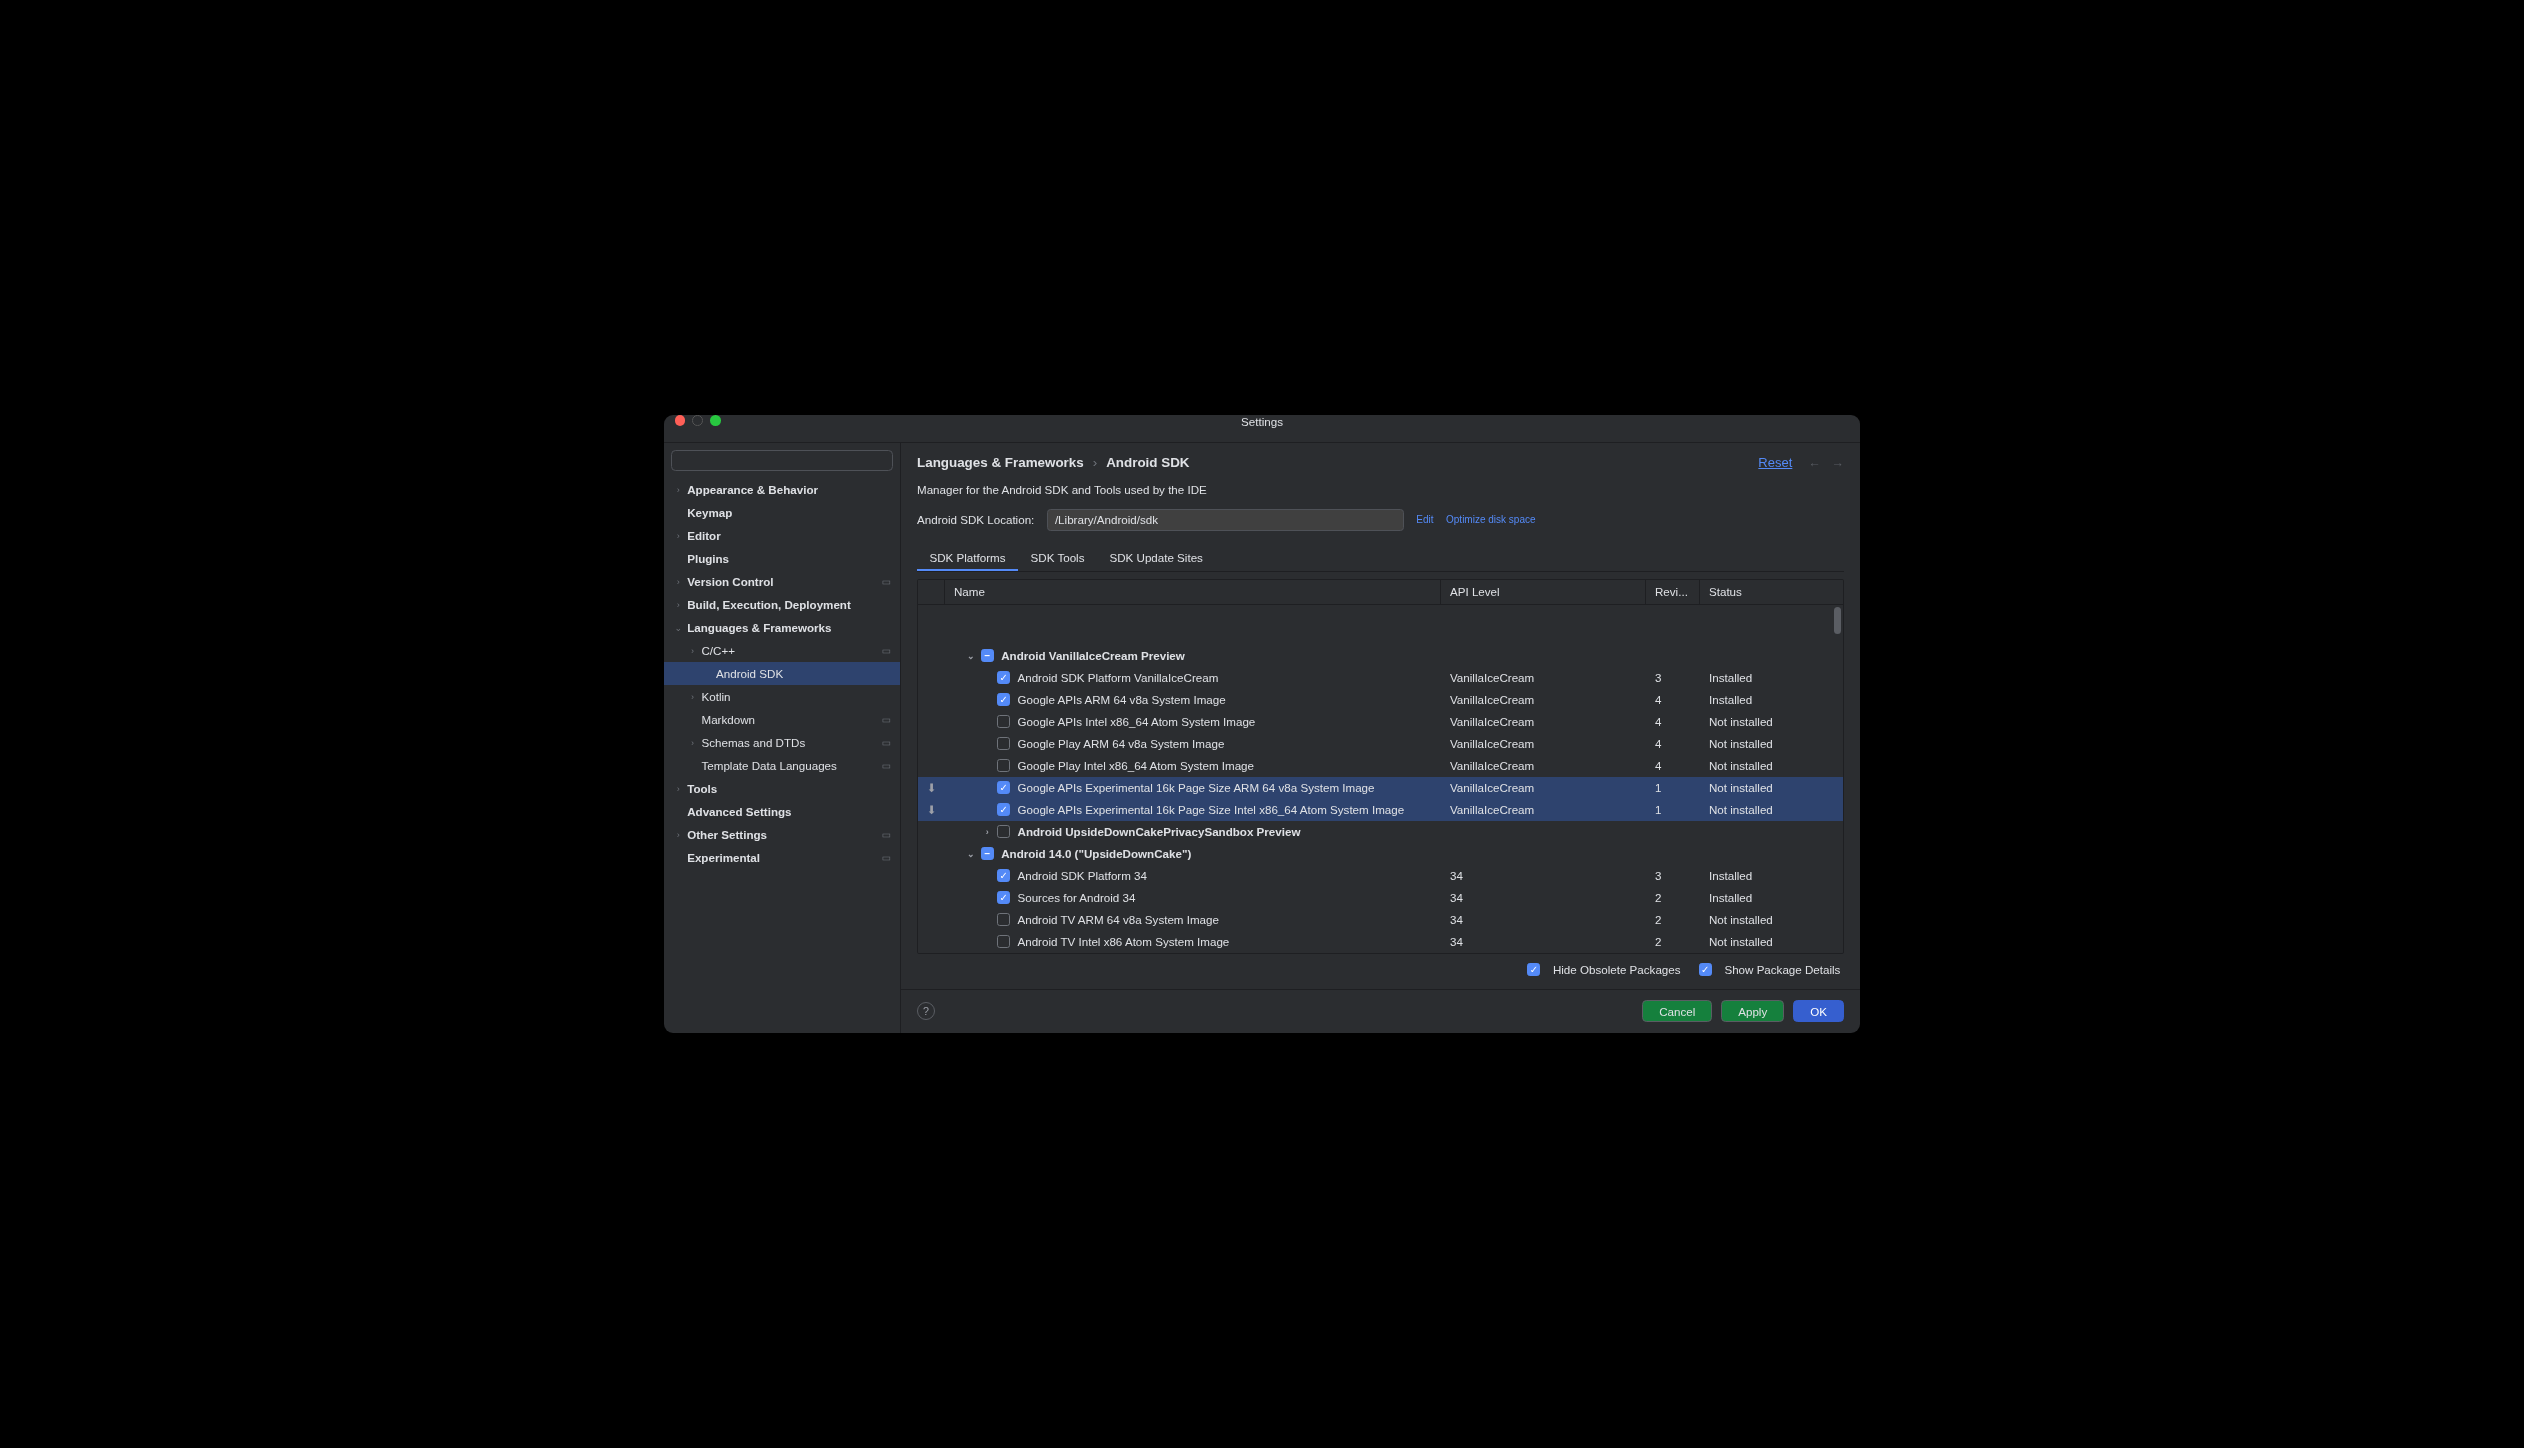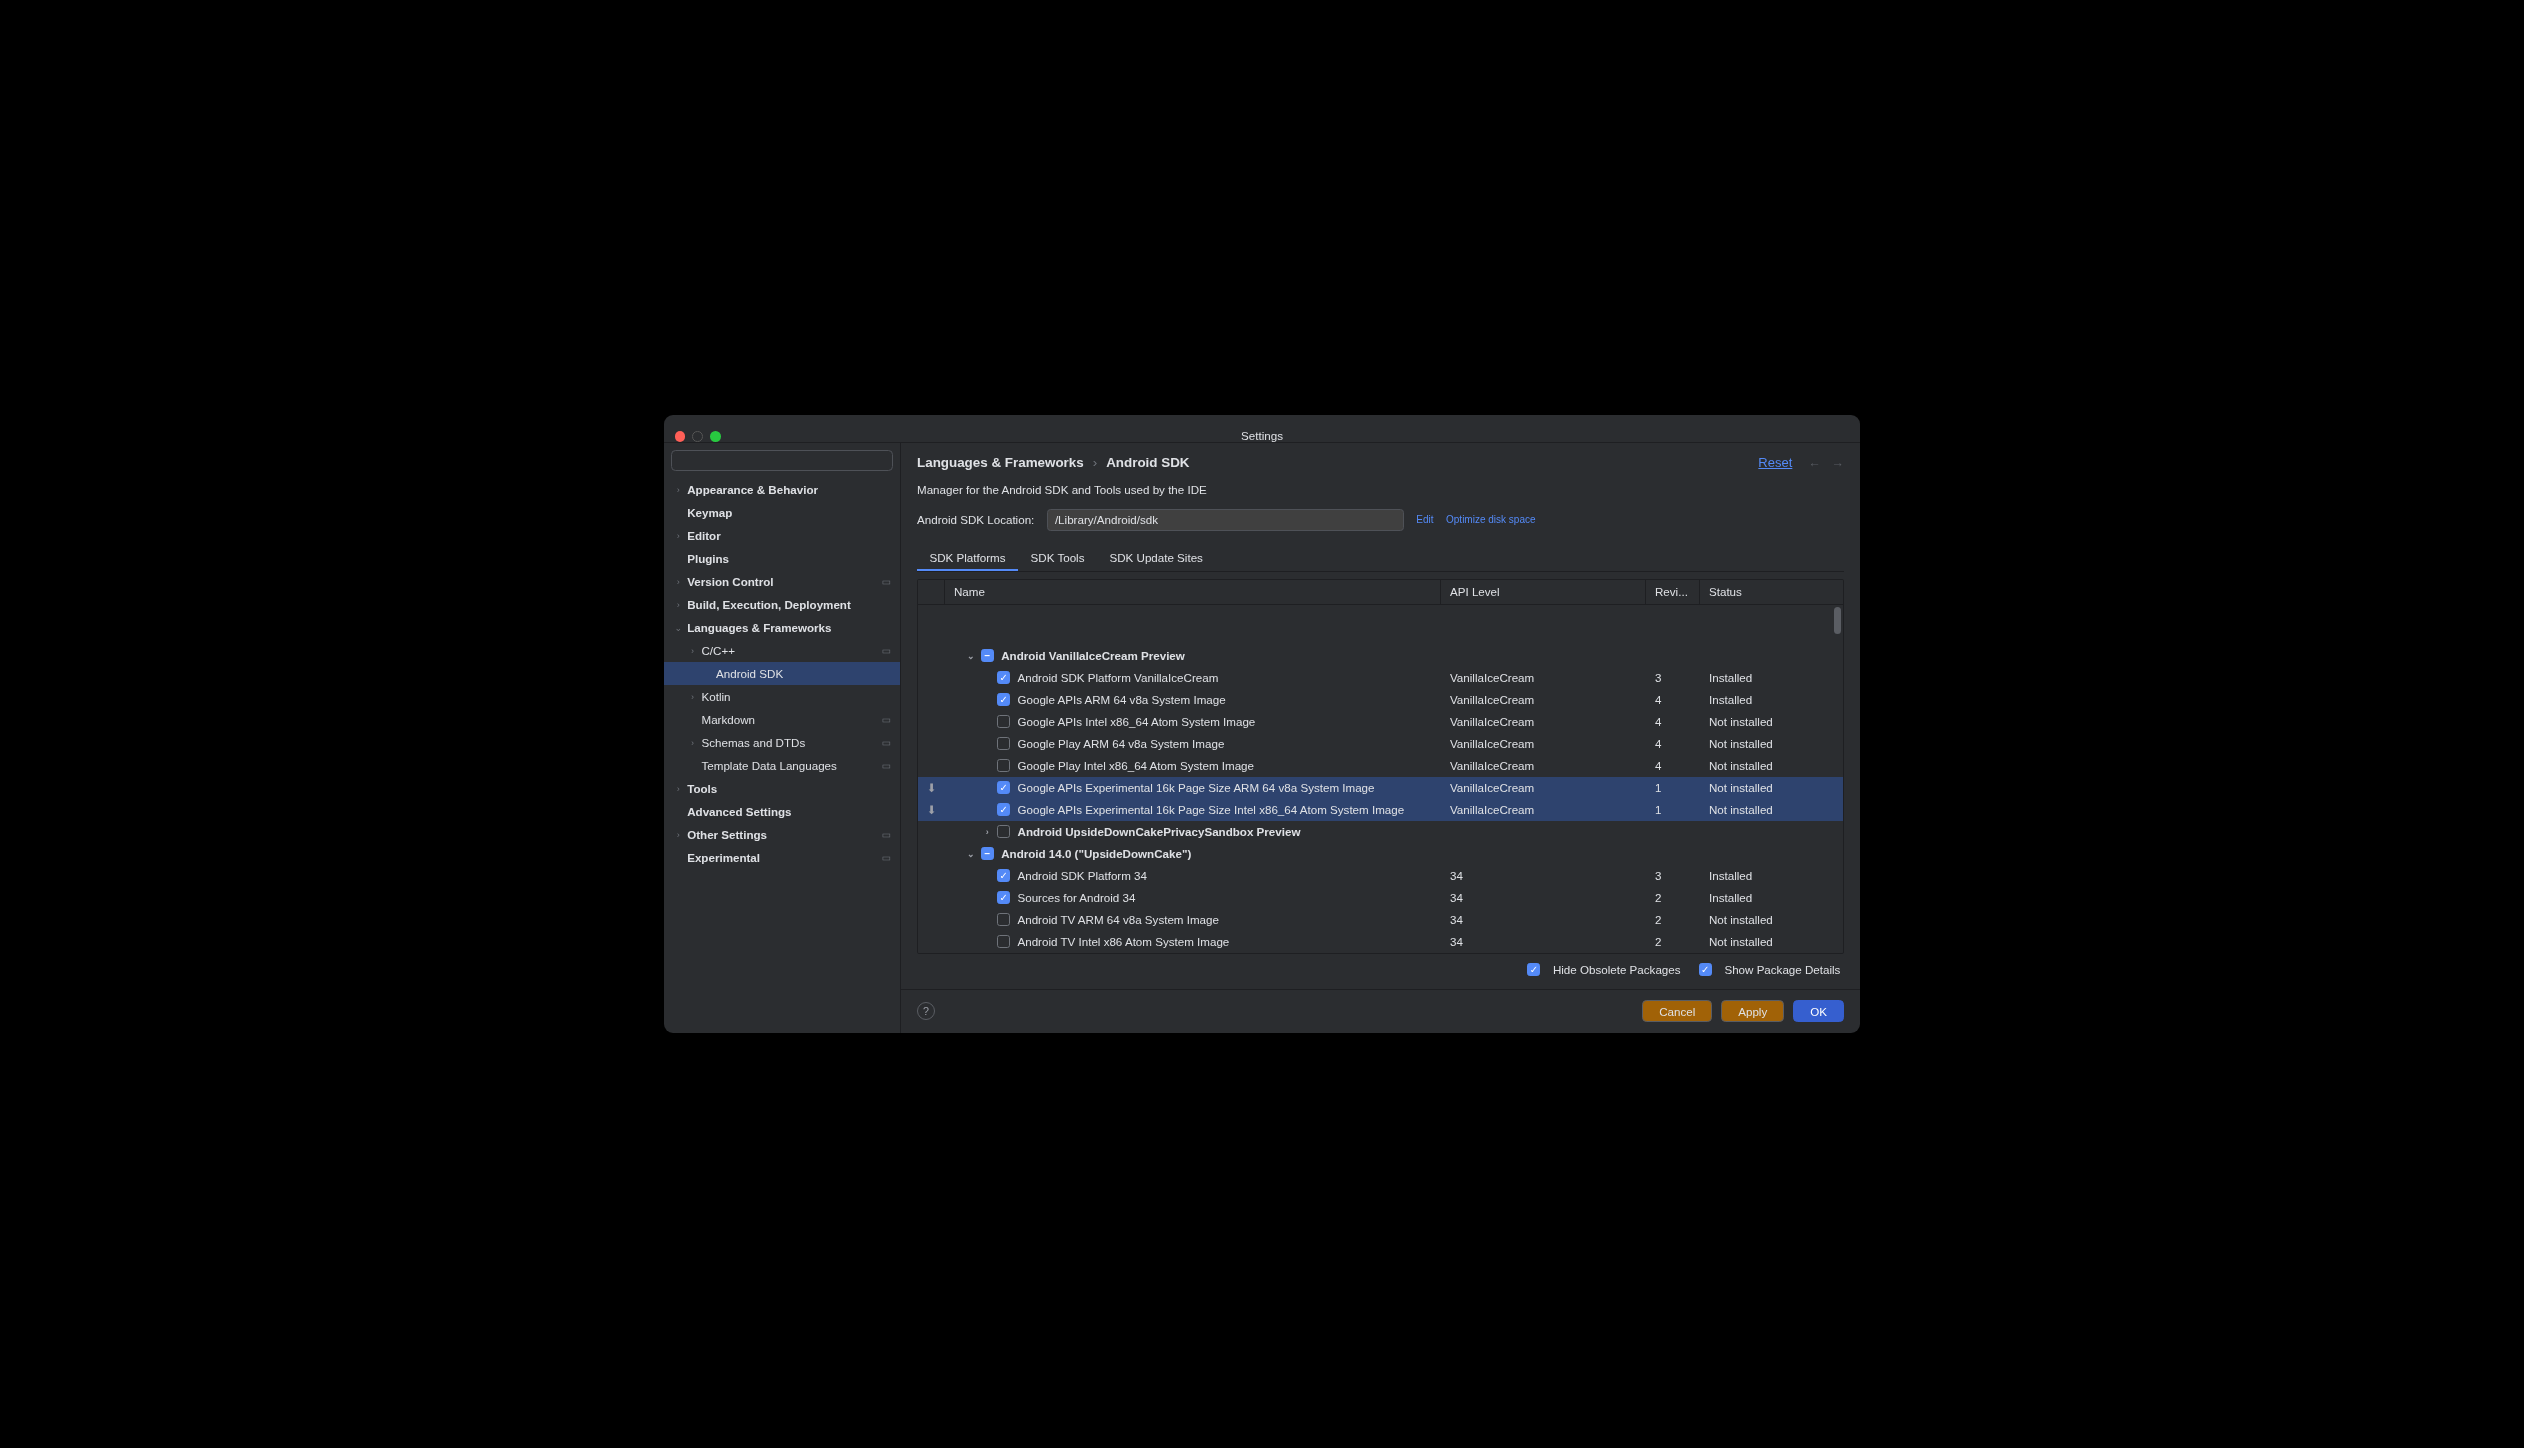--- a/index.html
+++ b/index.html
@@ -1,18 +1,18 @@
 <!DOCTYPE html>
 <html style="font-size:14.3px"><head>
 <meta charset="utf-8">
 <style>
 * { box-sizing: border-box; margin: 0; padding: 0; font-family: -apple-system, BlinkMacSystemFont, "Segoe UI", sans-serif; }
 body { background: #000; display: flex; align-items: center; justify-content: center; min-height: 100vh; padding: 36px; }
 .window { width: 1196px; background: #2b2d30; border-radius: 9px; overflow: hidden; box-shadow: 0 18px 54px rgba(0,0,0,0.6); display: flex; flex-direction: column; }
-.titlebar { height: 27px; display: flex; align-items: flex-end; padding: 0 10.7px; position: relative; }
+.titlebar { height: 27px; display: flex; align-items: flex-start; padding: 0 10.7px; position: relative; }
 .traffic { display: flex; gap: 7.1px; }
 .tl { width: 10.7px; height: 10.7px; border-radius: 50%; }
 .tl.r { background: #ff5f57; }
 .tl.y { background: #2b2d30; border: 0.9px solid #555; }
 .tl.g { background: #28c840; }
 .title { position: absolute; left: 0; right: 0; text-align: center; color: #dfe1e5; font-size: 11.6px; font-weight: 500; }
 .body { display: flex; flex: 1; border-top: 0.9px solid #1e1f22; }
 .sidebar { width: 237px; border-right: 0.9px solid #1e1f22; display: flex; flex-direction: column; }
 .search-wrap { padding: 7.1px; }
 .search { width: 100%; height: 21.4px; background: #2b2d30; border: 0.9px solid #4e5157; border-radius: 4.5px; padding: 0 5.4px 0 21.4px; color: #dfe1e5; font-size: 10.7px; position: relative; }
@@ -69,21 +69,21 @@
 .row.group .cell.name { font-weight: 600; }
 .row.leaf .cell.name { padding-left: 52px; }
 .row.group1 .cell.name { padding-left: 19.6px; }
 .row.group2 .cell.name { padding-left: 36px; }
 .scrollth { position: absolute; right: 1.8px; top: 27px; width: 7.1px; height: 27px; background: #5a5d63; border-radius: 3.6px; }
 .options { display: flex; justify-content: flex-end; gap: 18px; padding: 9px 3.6px 3.6px 3.6px; }
 .opt { display: flex; align-items: center; gap: 5.4px; color: #dfe1e5; font-size: 11.6px; cursor: pointer; }
 .footer { border-top: 0.9px solid #1e1f22; padding: 10.7px 16px; display: flex; align-items: center; }
 .help { width: 18px; height: 18px; border: 0.9px solid #5a5d63; border-radius: 50%; color: #9da0a8; display: flex; align-items: center; justify-content: center; font-size: 10.7px; cursor: pointer; }
 .footer .spacer { flex: 1; }
-.btn { height: 22px; padding: 0 16px; border-radius: 4.5px; font-size: 11.6px; cursor: pointer; border: 0.9px solid #5a5d63; background: #a16207; color: #dfe1e5; margin-left: 9px; }
+.btn { height: 22px; padding: 0 16px; border-radius: 4.5px; font-size: 11.6px; cursor: pointer; border: 0.9px solid #5a5d63; background: #15803d; color: #dfe1e5; margin-left: 9px; }
 .btn.primary { background: #365fcf; border-color: #365fcf; color: #fff; }
 .dl-icon { font-size: 11.6px; }
 </style>
 </head>
 <body>
 
 <div class="window">
   <div class="titlebar">
     <div class="traffic">
       <div class="tl r"></div>

